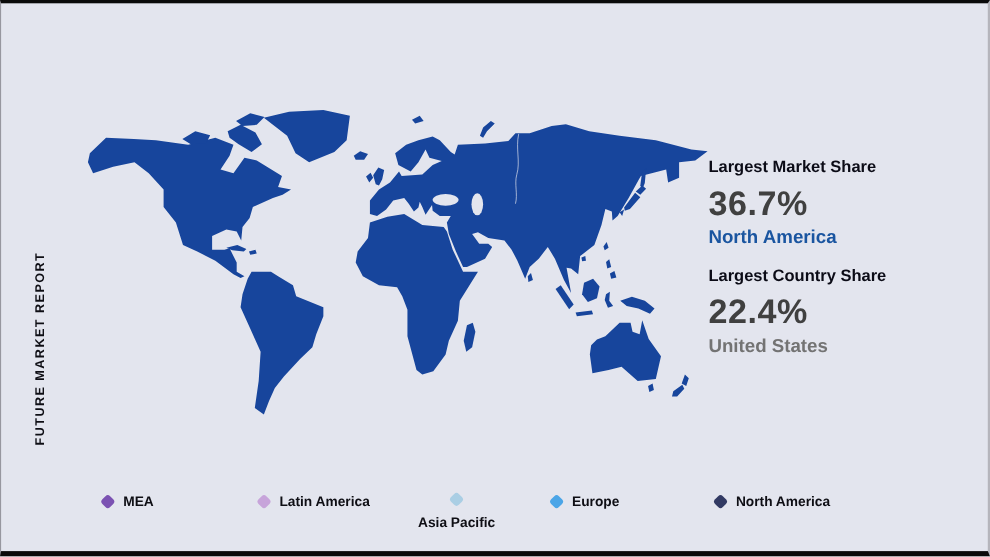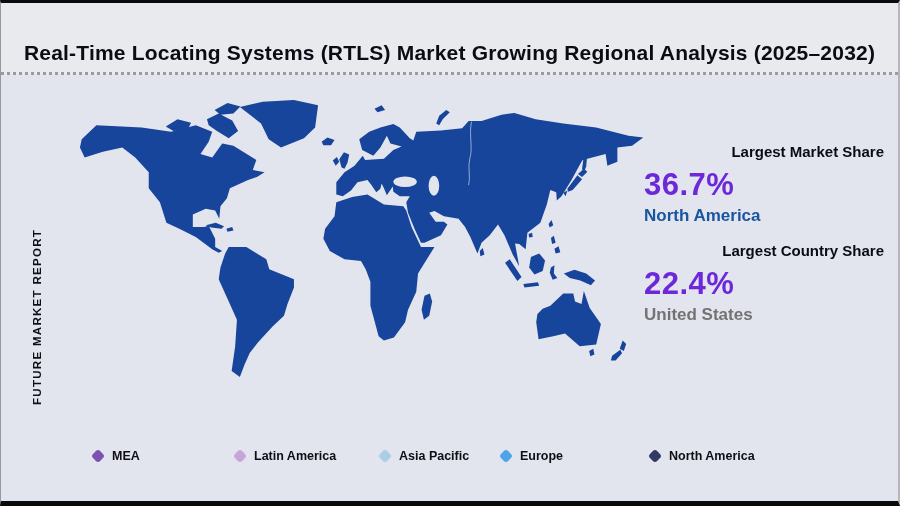--- a/index.html
+++ b/index.html
@@ -19,37 +19,34 @@
   .title { font-size:21px; font-weight:800; color:#0b0b16; letter-spacing:.2px; white-space:nowrap; }
   .watermark {
     position:absolute; left:30px; top:230px; height:172px;
     writing-mode:vertical-rl; transform:rotate(180deg);
     font-size:11.5px; font-weight:bold; color:#0e0e14; letter-spacing:1.3px;
     white-space:nowrap;
   }
   .map-svg { position:absolute; left:56px; top:94px; width:588px; height:294px; }
   .stats { position:absolute; left:643px; top:140px; width:240px; }
   .stat-block + .stat-block { margin-top:16px; }
-  .stat-label { font-size:15px; font-weight:bold; color:#0b0b16;text-align:right; }
-  .stat-value { font-size:31px; font-weight:800; color:#6d28d9; margin:7px 0 3px 0; letter-spacing:.5px; }
+  .stat-label { font-size:15px; font-weight:bold; color:#0b0b16; }
+  .stat-value { font-size:31px; font-weight:800; color:#404040; margin:7px 0 3px 0; letter-spacing:.5px; }
   .stat-region { font-size:17px; font-weight:bold; }
   .legend { position:absolute; left:0; top:446px; width:100%; height:24px;padding-left:20px; }
   .legend-item { position:absolute; top:0; display:flex; align-items:center; gap:9px;
                  font-size:12.5px; font-weight:bold; color:#0e0e14; white-space:nowrap; }
   .legend-item .dot { width:10px; height:10px; border-radius:3px; transform:rotate(45deg); flex:0 0 auto; }
-  .li-0 { left:92px; } .li-1 { left:234px; } .li-2 { left:379px; } .li-3 { left:500px; } .li-4 { left:649px; }
+  .li-0 { left:92px; } .li-1 { left:234px; } .li-2 { left:379px;flex-direction:column; } .li-3 { left:500px; } .li-4 { left:649px; }
 </style>
 </head>
 <body>
 
 <div class="frame">
 
-  <div class="title-band">
-    <div class="title">Real-Time Locating Systems (RTLS) Market Growing Regional Analysis (2025–2032)</div>
-  </div>
 
   <div class="watermark">FUTURE MARKET REPORT</div>
 
   <svg class="map-svg" viewBox="0 0 1000 500" preserveAspectRatio="xMidYMid meet" aria-hidden="true">
     <g stroke="none" style="fill: rgb(23, 69, 156);">
 
       <path d="M42,72 L67,48 L110,50 L144,52 L194,59 L236,48 L264,59 L258,76 L244,97 L264,103 L281,79 L300,83 L339,107 L333,124 L353,128 L340,136 L325,141 L294,155 L289,172 L278,186 L276,207 L269,193 L253,190 L231,200 L231,221 L250,221 L258,219 L269,241 L269,255 L281,262 L275,265 L264,259 L236,238 L208,224 L186,214 L175,179 L156,155 L156,128 L133,103 L111,86 L78,93 L47,103 L39,86 Z"></path>
       <path d="M185,50 L205,38 L228,44 L222,56 L198,58 Z M255,38 L275,28 L298,40 L308,58 L292,70 L272,58 L258,48 Z M268,22 L290,10 L312,16 L300,28 L278,30 Z"></path>
       <path d="M311,17 L350,8 L403,5 L444,14 L439,52 L420,70 L381,86 L360,72 L347,45 Z"></path>
       <path d="M253,218 L270,214 L284,220 L280,224 L262,222 Z M288,224 L298,221 L300,227 L290,229 Z"></path>

